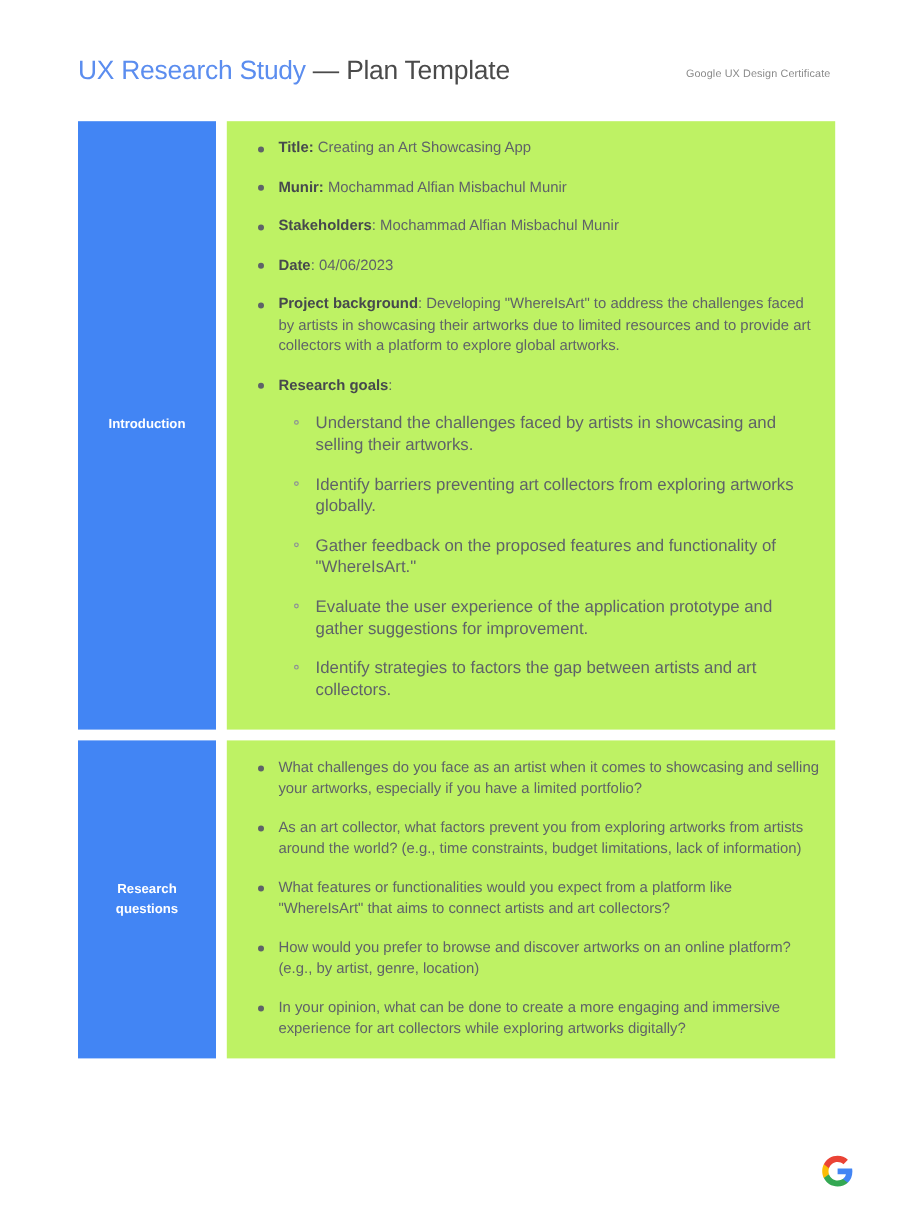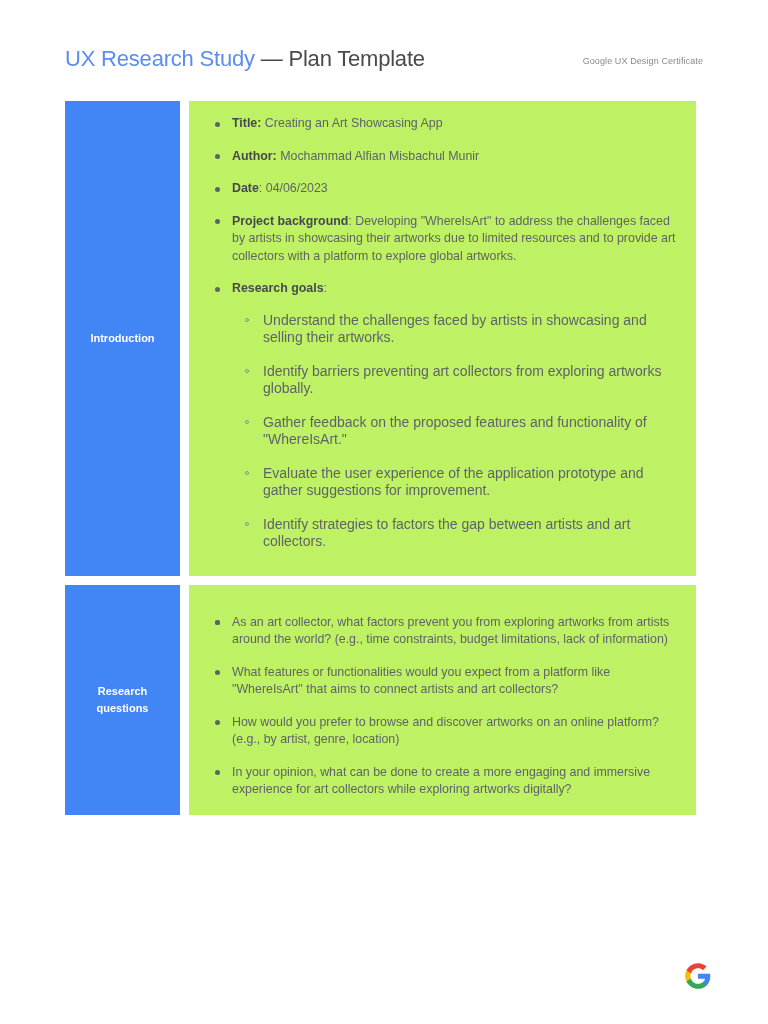--- a/index.html
+++ b/index.html
@@ -41,21 +41,21 @@
     color: #5B8DEF;
     font-weight: 400;
   }
   .doc-title .title-dash,
   .doc-title .title-rest {
     color: #4A4A4A;
     font-weight: 400;
   }
   .certificate-label {
     position: absolute;
-    right: 0;
+    right: 11px;
     top: 11px;
     font-size: 9px;
     line-height: 12px;
     color: #8A8A8A;
     letter-spacing: 0.1px;
     white-space: nowrap;
   }
 
   
   .sections {
@@ -183,39 +183,40 @@
     <div class="doc-title"><span class="title-blue">UX Research Study</span><span class="title-dash"> — </span><span class="title-rest">Plan Template</span></div>
     <div class="certificate-label">Google UX Design Certificate</div>
   </div>
 
   <div class="sections">
       <div class="section">
         <div class="section-label">Introduction</div>
         <div class="section-body">
           <ul class="bullets">
             <li><span class="marker"></span><span class="lead">Title:</span><span> Creating an Art Showcasing App</span></li>
-            <li><span class="marker"></span><span class="lead">Author:</span><span> Mochammad Alfian Misbachul Munir</span></li>
+            <li><span class="marker"></span><span class="lead">Munir:</span><span> Mochammad Alfian Misbachul Munir</span></li>
+            <li><span class="marker"></span><span class="lead">Stakeholders</span><span>: Mochammad Alfian Misbachul Munir</span></li>
             <li><span class="marker"></span><span class="lead">Date</span><span>: 04/06/2023</span></li>
             <li><span class="marker"></span><span class="lead">Project background</span><span>: Developing "WhereIsArt" to address the challenges faced by artists in showcasing their artworks due to limited resources and to provide art collectors with a platform to explore global artworks.</span></li>
             <li class="has-sub"><span class="marker"></span><span class="lead">Research goals</span><span>:</span><ul class="subbullets">
                 <li><span class="marker-hollow"></span><span>Understand the challenges faced by artists in showcasing and selling their artworks.</span></li>
                 <li><span class="marker-hollow"></span><span>Identify barriers preventing art collectors from exploring artworks globally.</span></li>
                 <li><span class="marker-hollow"></span><span>Gather feedback on the proposed features and functionality of "WhereIsArt."</span></li>
                 <li><span class="marker-hollow"></span><span>Evaluate the user experience of the application prototype and gather suggestions for improvement.</span></li>
                 <li><span class="marker-hollow"></span><span>Identify strategies to factors the gap between artists and art collectors.</span></li>
               </ul></li>
           </ul>
         </div>
       </div>
       <div class="section">
         <div class="section-label">Research
 questions</div>
         <div class="section-body">
           <ul class="bullets">
-            <li><span class="marker"></span></li>
+            <li><span class="marker"></span><span>What challenges do you face as an artist when it comes to showcasing and selling your artworks, especially if you have a limited portfolio?</span></li>
             <li><span class="marker"></span><span>As an art collector, what factors prevent you from exploring artworks from artists around the world? (e.g., time constraints, budget limitations, lack of information)</span></li>
             <li><span class="marker"></span><span>What features or functionalities would you expect from a platform like "WhereIsArt" that aims to connect artists and art collectors?</span></li>
             <li><span class="marker"></span><span>How would you prefer to browse and discover artworks on an online platform? (e.g., by artist, genre, location)</span></li>
             <li><span class="marker"></span><span>In your opinion, what can be done to create a more engaging and immersive experience for art collectors while exploring artworks digitally?</span></li>
           </ul>
         </div>
       </div>
     </div>
 
   <div class="footer-logo">

